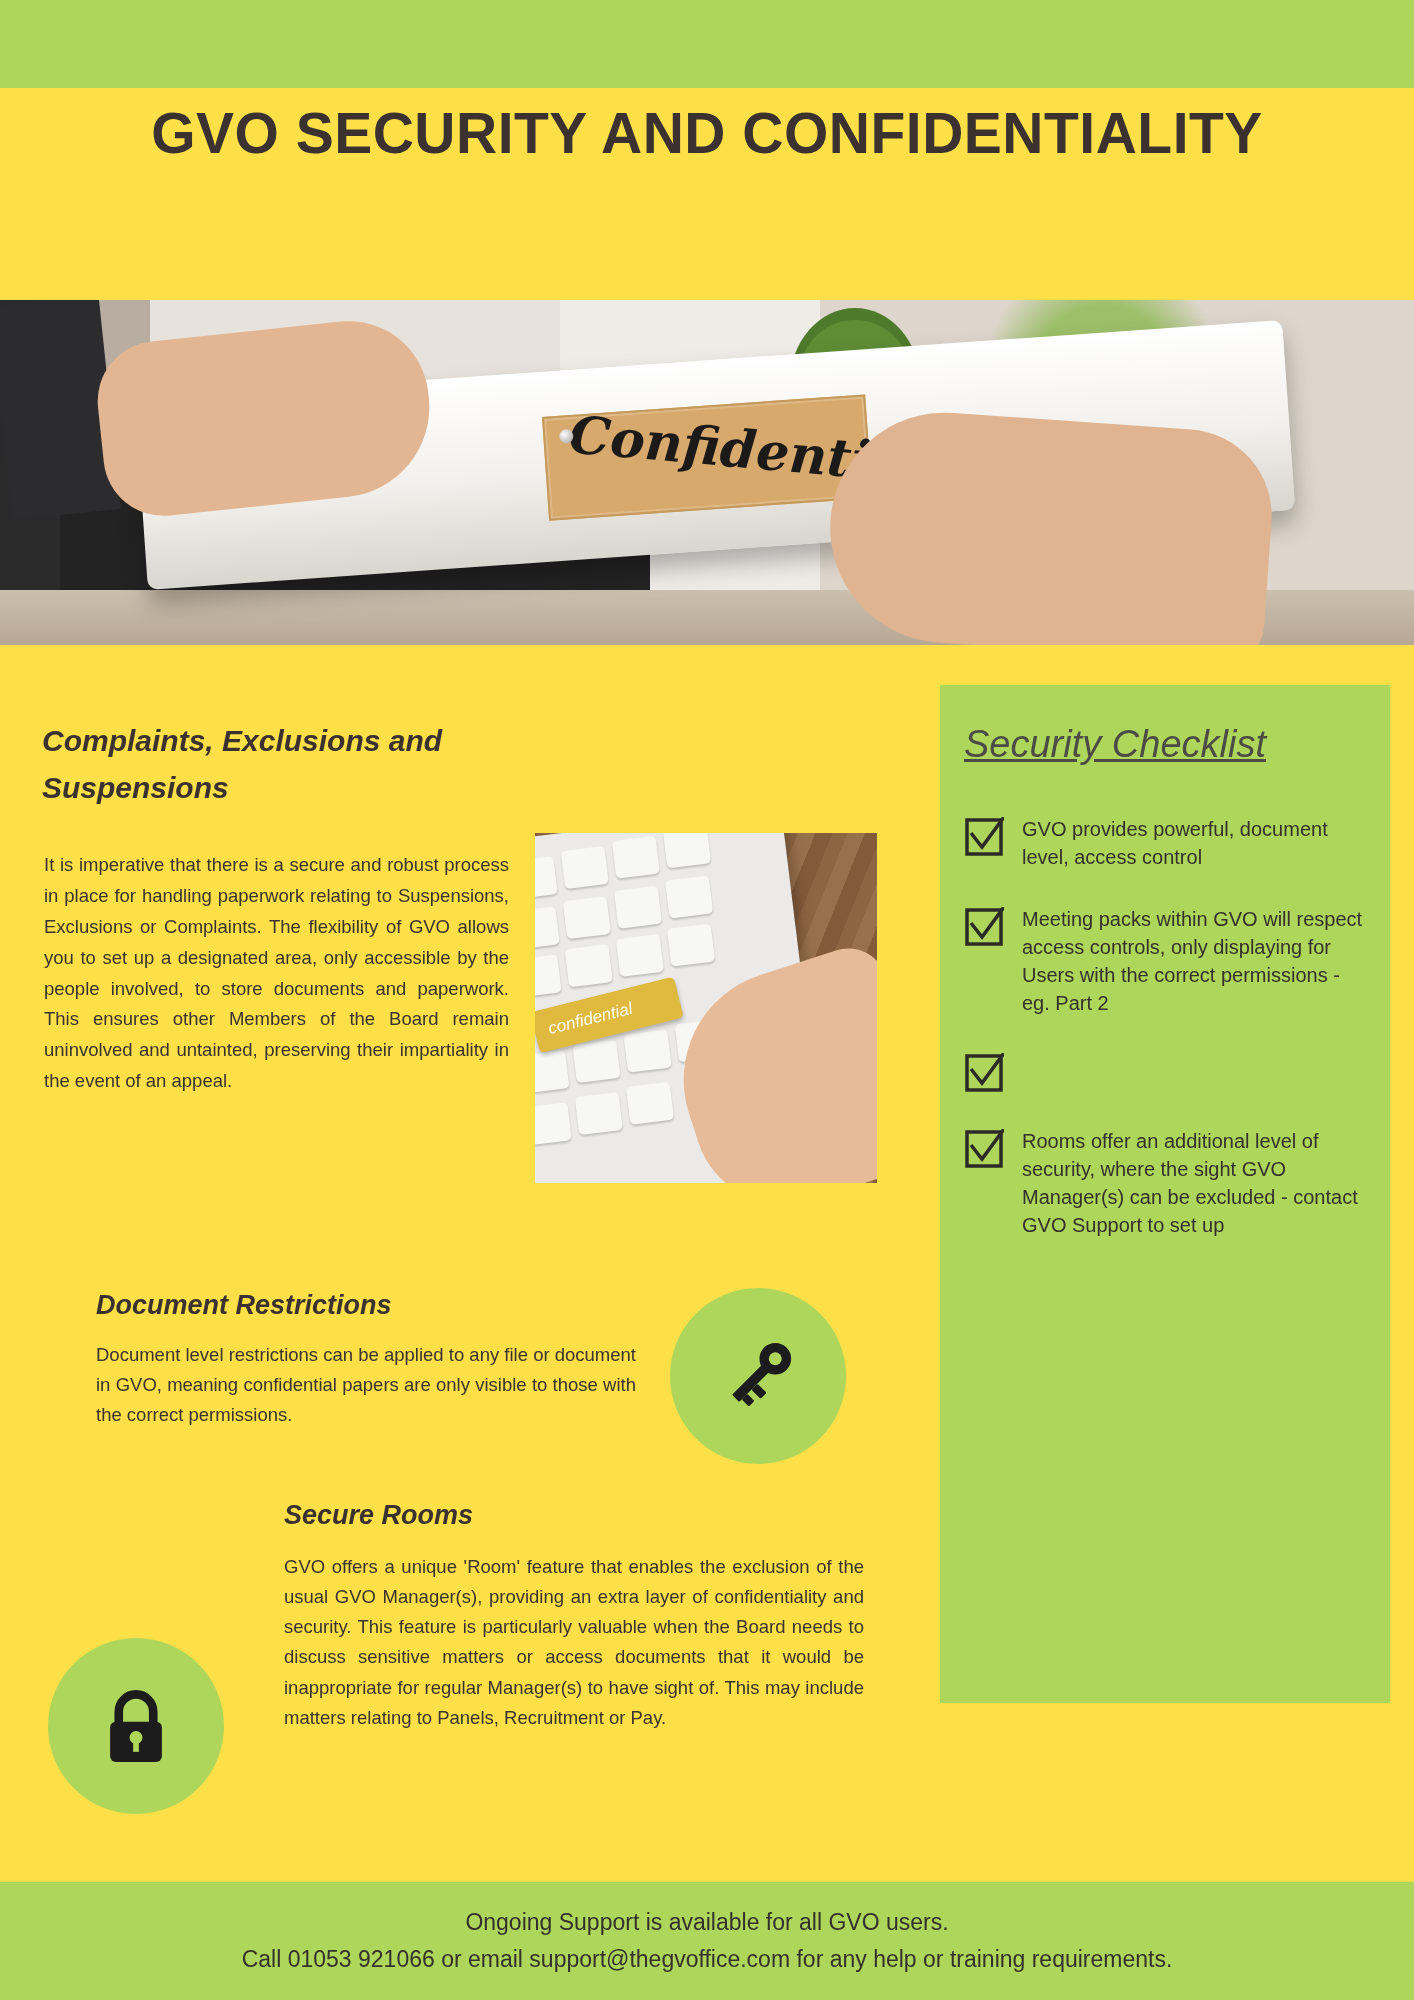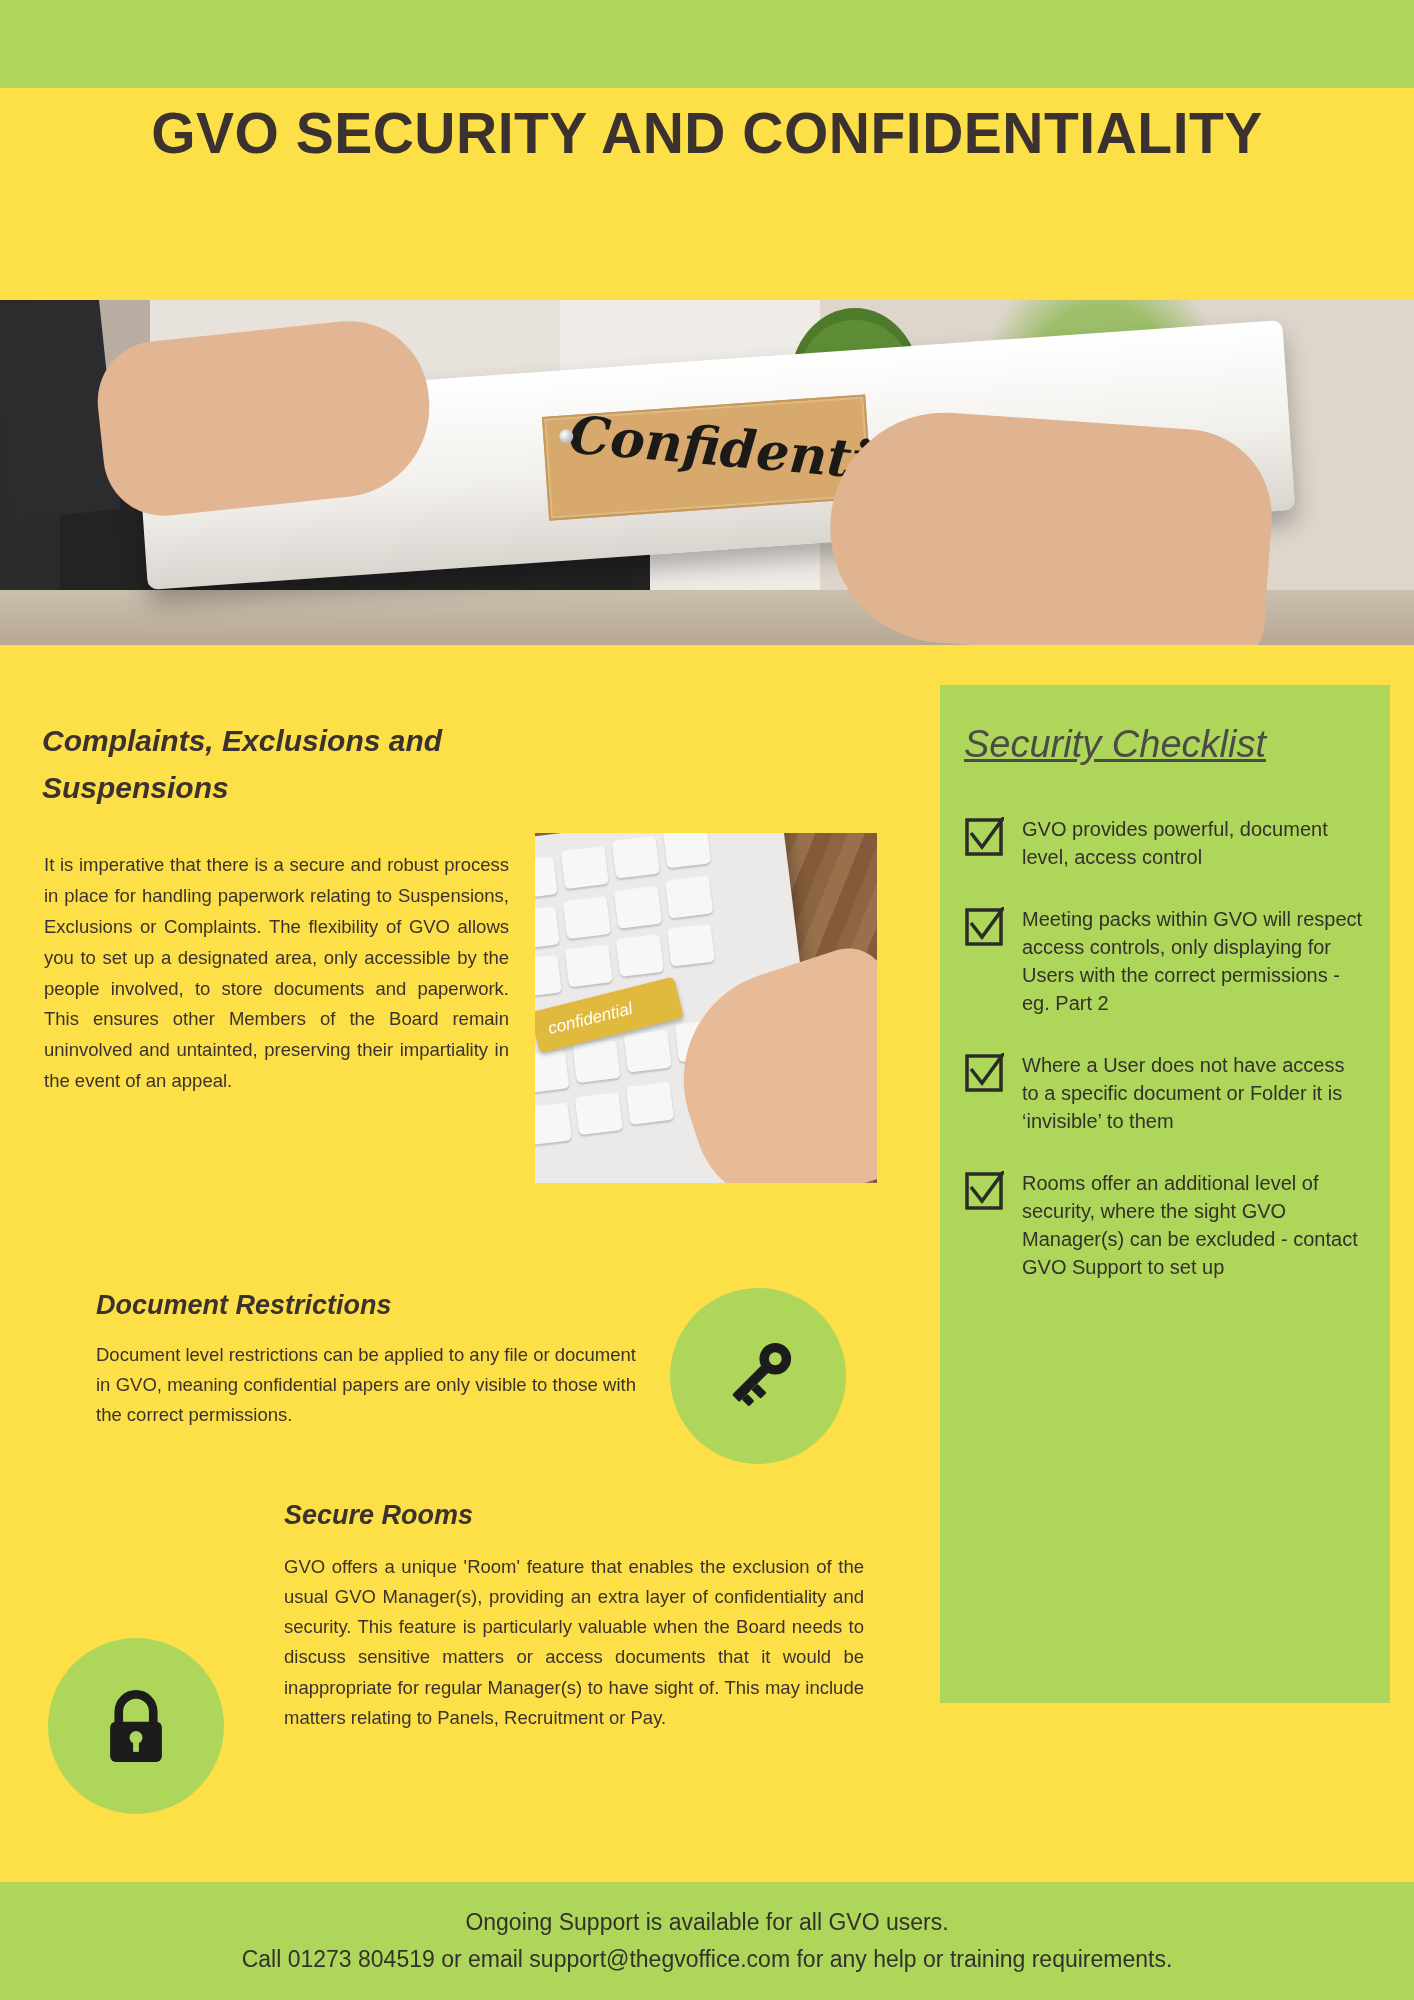--- a/index.html
+++ b/index.html
@@ -478,34 +478,33 @@
         <span class="check-text">Meeting packs within GVO will respect access controls, only displaying for Users with the correct permissions - eg. Part 2</span>
       </div>
 
       <div class="check-item">
         <span class="check-box">
           <svg width="40" height="40" viewBox="0 0 40 40" aria-hidden="true">
             <rect x="3" y="3" width="34" height="34" fill="none" stroke="#2b2b28" stroke-width="3.5"></rect>
             <path d="M7 16 L18 30 L40 0" fill="none" stroke="#2b2b28" stroke-width="3.5"></path>
           </svg>
         </span>
-        <span class="check-text">Where a User does not have access to a specific document or Folder it is ‘invisible’ to them</span>
       </div>
 
       <div class="check-item">
         <span class="check-box">
           <svg width="40" height="40" viewBox="0 0 40 40" aria-hidden="true">
             <rect x="3" y="3" width="34" height="34" fill="none" stroke="#2b2b28" stroke-width="3.5"></rect>
             <path d="M7 16 L18 30 L40 0" fill="none" stroke="#2b2b28" stroke-width="3.5"></path>
           </svg>
         </span>
         <span class="check-text">Rooms offer an additional level of security, where the sight GVO Manager(s) can be excluded - contact GVO Support to set up</span>
       </div>
 
     </div>
   </div>
 
   <div class="footer">
     <div class="footer-line">Ongoing Support is available for all GVO users.</div>
-    <div class="footer-line">Call 01273 804519 or email support@thegvoffice.com for any help or training requirements.</div>
+    <div class="footer-line">Call 01053 921066 or email support@thegvoffice.com for any help or training requirements.</div>
   </div>
 
 </div>
 
 </body></html>

